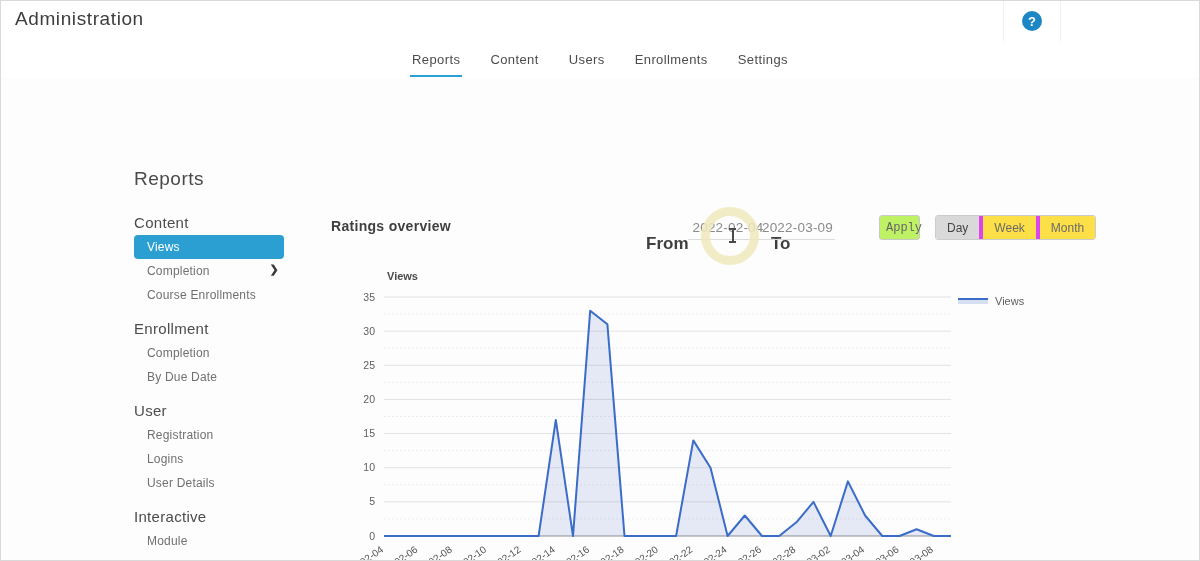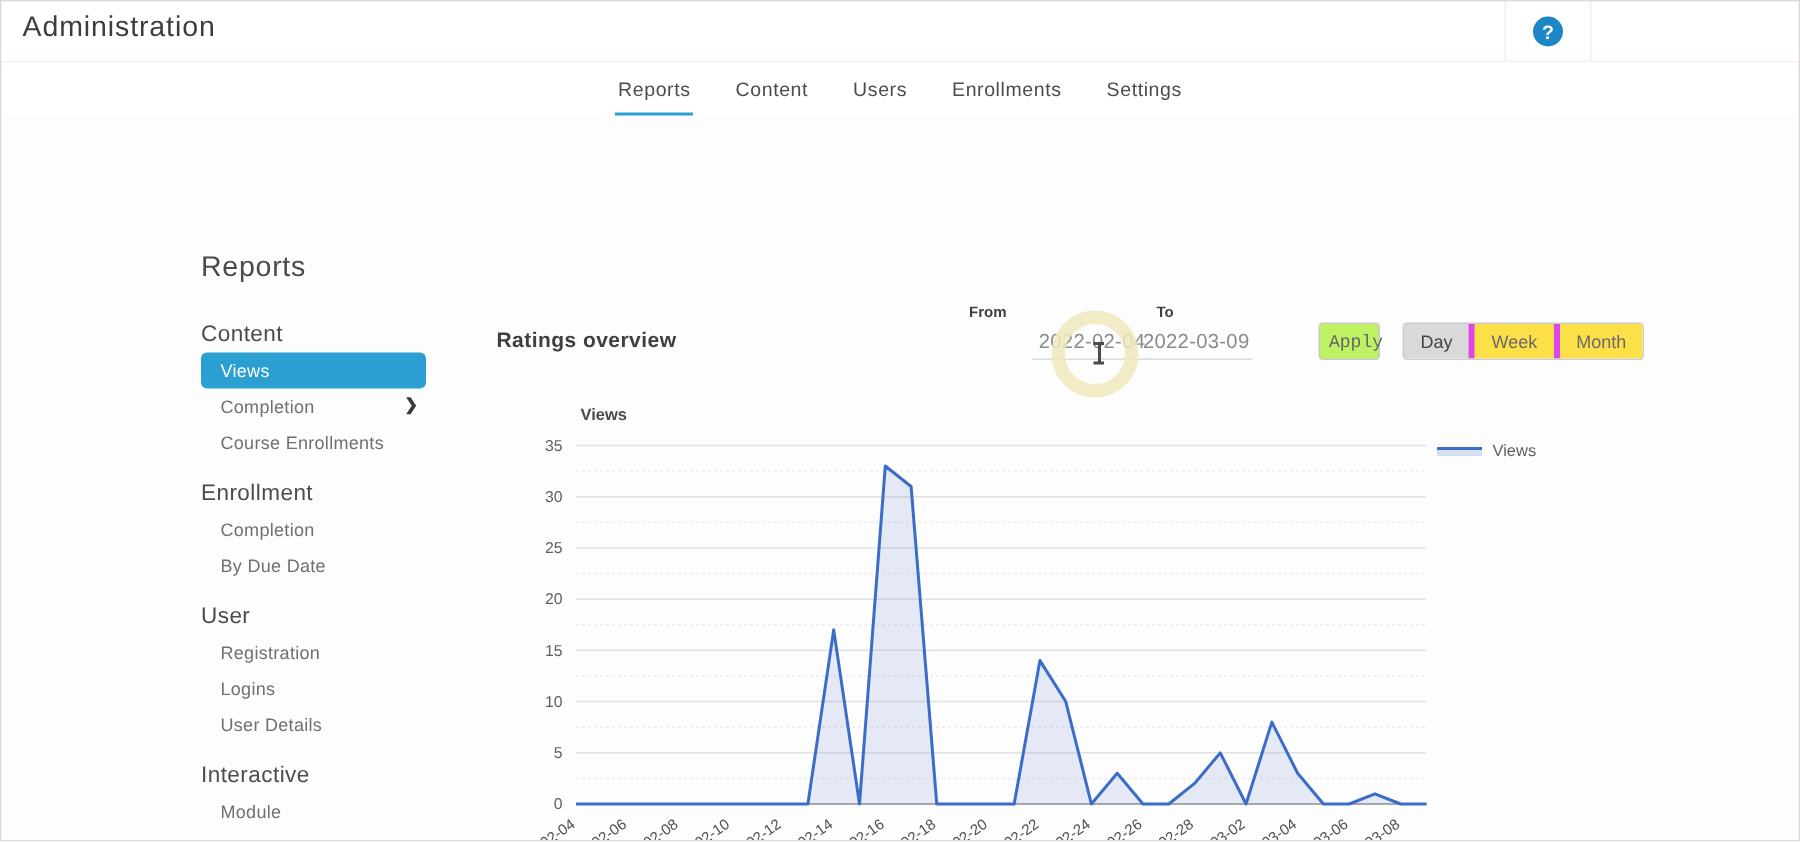--- a/index.html
+++ b/index.html
@@ -36,21 +36,21 @@
   .sidebar-title{font-size:19px;color:#4a4a4a;letter-spacing:.5px;margin:0 0 24px 0;font-weight:normal;}
   .section{margin-top:13px;}
   .section-heading{font-size:15px;color:#4c4c4c;letter-spacing:.3px;margin:0 0 4px 0;font-weight:normal;}
   .side-item{position:relative;font-size:12px;color:#707070;padding:5px 0 5px 13px;letter-spacing:.2px;
              border-radius:4px;cursor:pointer;}
   .side-item.selected{background:#2b9fd1;color:#fff;}
   .side-item .chev{position:absolute;right:5px;top:4px;font-size:11px;color:#3a3a3a;font-weight:bold;}
 
   
   .content-title{position:absolute;left:330px;top:140px;font-size:14px;font-weight:bold;color:#3f3f3f;letter-spacing:.3px;}
-  .flabel{position:absolute;top:125px;font-size:10px;font-weight:bold;color:#3f3f3f;}
+  .flabel{position:absolute;top:156px;font-size:17px;font-weight:bold;color:#3f3f3f;}
   .from-label{left:645px;} .to-label{left:770px;}
   .date-input{position:absolute;top:137px;height:22px;border:none;border-bottom:1px solid #dcdcdc;background:transparent;
               font-family:"Liberation Sans",sans-serif;font-size:13.5px;color:#8b8b8b;text-align:center;letter-spacing:.2px;}
   .from-input{left:687px;width:76px;} .to-input{left:756px;width:74px;text-align:right;}
   .apply-btn{position:absolute;left:878px;top:137px;width:41px;height:25px;background:#bef264;border:1px solid #c9c9c9;
              border-radius:3px;font-family:Liberation Mono, monospace;font-size:12px;color:#666;cursor:pointer;}
   .toggle-group{position:absolute;left:934px;top:137px;height:25px;display:flex;border:1px solid #ccc;border-radius:3px;
                 overflow:hidden;background:#fff;box-sizing:border-box;text-align:center;}
   .toggle-btn{padding:0 11px;font-size:12px;color:#6a6a6a;display:flex;align-items:center;background:#fde047;
               border-left:4px solid #d946ef;cursor:pointer;}

